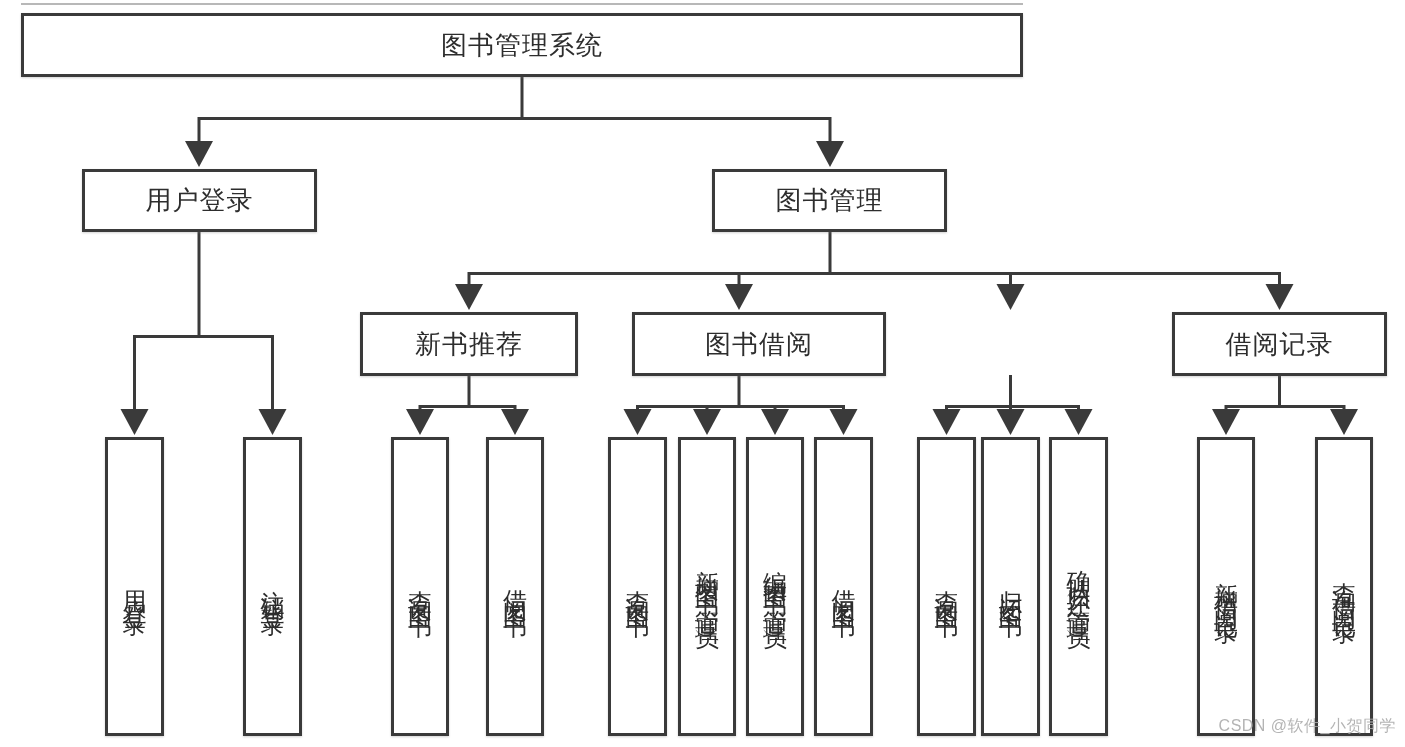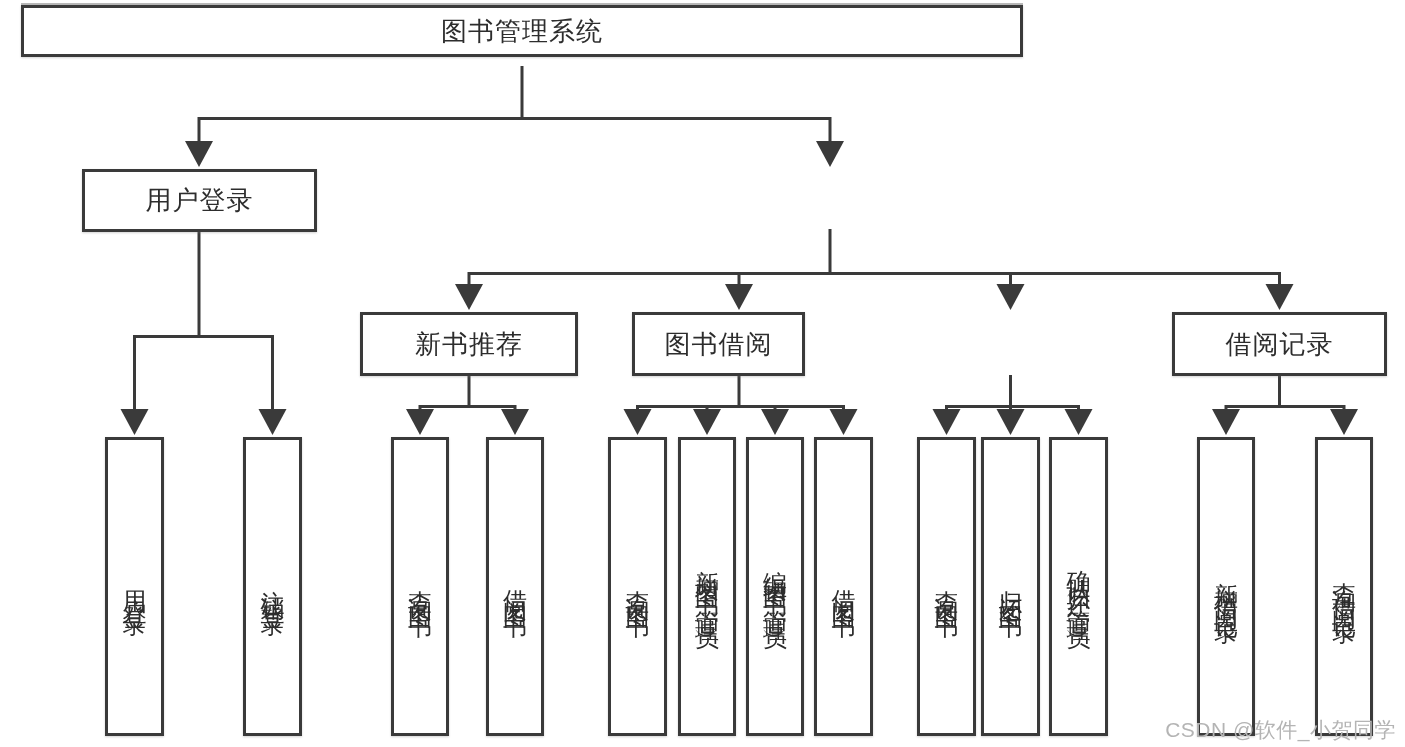--- a/index.html
+++ b/index.html
@@ -44,21 +44,21 @@
   .top-rule {
     position: absolute;
     left: 21px; top: 3px;
     width: 1002px; height: 2px;
     background: #b8b8b8;
     z-index: 0;
   }
   .watermark {
     position: absolute;
     right: 9px; top: 716px;
-    font-size: 21px;
+    font-size: 16px;
     letter-spacing: 0.5px;
     color: #b4b4b4;
     z-index: 3;
     white-space: nowrap;
   }
 </style>
 </head>
 <body>
 
 <div class="canvas">
@@ -101,32 +101,35 @@
       <polygon points="775,435 761,409 789,409"></polygon>
       <polygon points="843.5,435 829.5,409 857.5,409"></polygon>
       <polygon points="946.5,435 932.5,409 960.5,409"></polygon>
       <polygon points="1010.5,435 996.5,409 1024.5,409"></polygon>
       <polygon points="1078.5,435 1064.5,409 1092.5,409"></polygon>
       <polygon points="1226,435 1212,409 1240,409"></polygon>
       <polygon points="1344,435 1330,409 1358,409"></polygon>
     </g>
   </svg>
 
-  <div class="box" style="left:21px; top:5px; width:1002px; height:52px;">
+  <div class="box" style="left:21px; top:13px; width:1002px; height:64px;">
     <span class="hlabel">图书管理系统</span>
   </div>
 
   <div class="box" style="left:82px; top:169px; width:235px; height:63px;">
     <span class="hlabel">用户登录</span>
   </div>
+  <div class="box" style="left:712px; top:169px; width:235px; height:63px;">
+    <span class="hlabel">图书管理</span>
+  </div>
 
   <div class="box" style="left:360px; top:312px; width:218px; height:64px;text-align:center;">
     <span class="hlabel">新书推荐</span>
   </div>
-  <div class="box" style="left:632px; top:312px; width:173px; height:64px;">
+  <div class="box" style="left:632px; top:312px; width:254px; height:64px;">
     <span class="hlabel">图书借阅</span>
   </div>
   <div class="box" style="left:1172px; top:312px; width:215px; height:64px;">
     <span class="hlabel">借阅记录</span>
   </div>
 
   <div class="box" style="left:105px; top:437px; width:59px; height:299px;">
     <span class="vlabel">用户登录</span>
   </div>
   <div class="box" style="left:243px; top:437px; width:59px; height:299px;">

